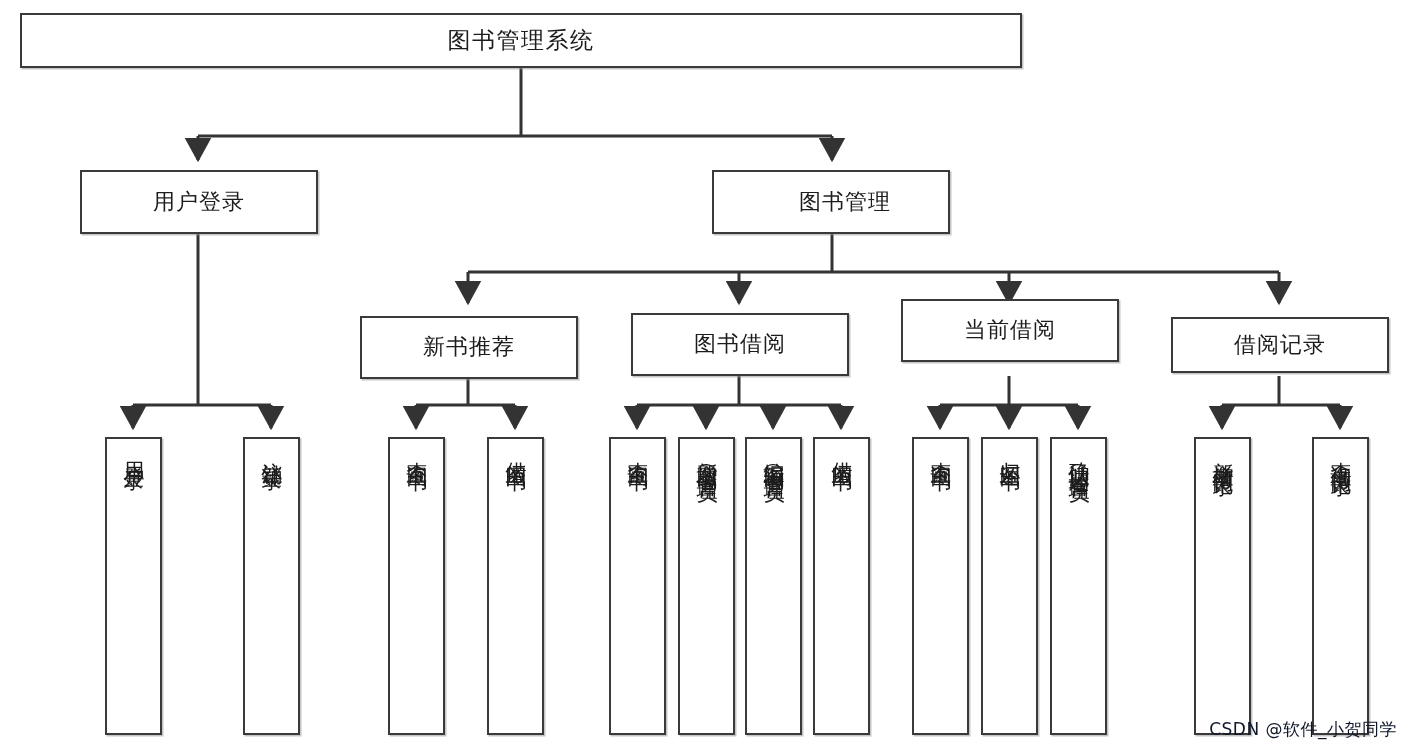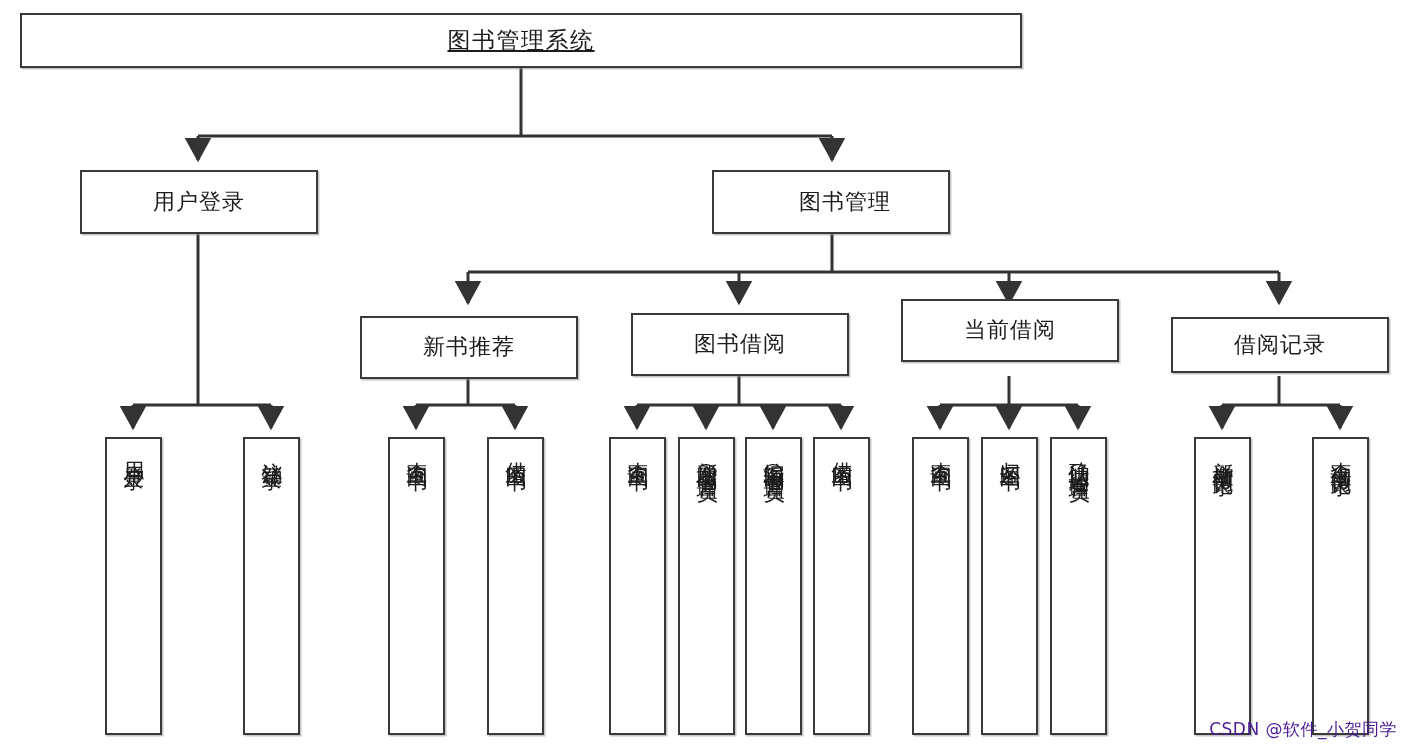--- a/index.html
+++ b/index.html
@@ -42,42 +42,41 @@
     white-space: nowrap;
   }
   
   .node.horiz .node-label {
     font-size: 22px;
     letter-spacing: 1px;
   }
   .node.root .node-label {
     font-size: 23px;
     letter-spacing: 1.5px;
-    text-decoration: underline;
   }
   
   .node.leaf {
     align-items: flex-start;
     justify-content: center;
     padding-top: 6px;
   }
   .node.leaf .node-label {
     writing-mode: vertical-rl;
     text-orientation: upright;
     font-size: 21px;
     letter-spacing: 3px;
     line-height: 1;
     white-space: nowrap;
   }
   #watermark {
     position: absolute;
     right: 8px;
     bottom: 6px;
     font-size: 17px;
-    color: #4c1d95;
+    color: #0f172a;
     letter-spacing: 0.5px;
     white-space: nowrap;
     font-family: "DejaVu Sans", "Liberation Sans", sans-serif;
   }
 </style>
 </head>
 <body>
 
 <div id="canvas">
 

